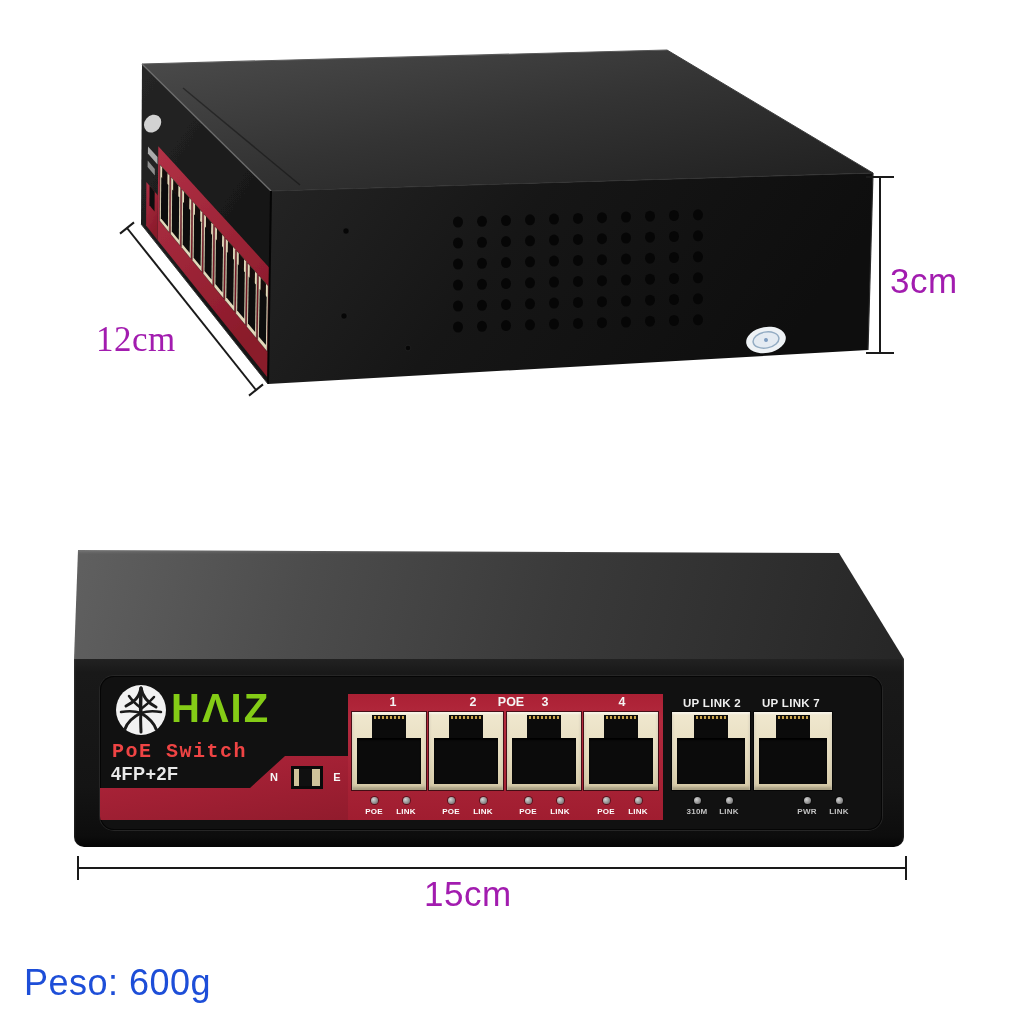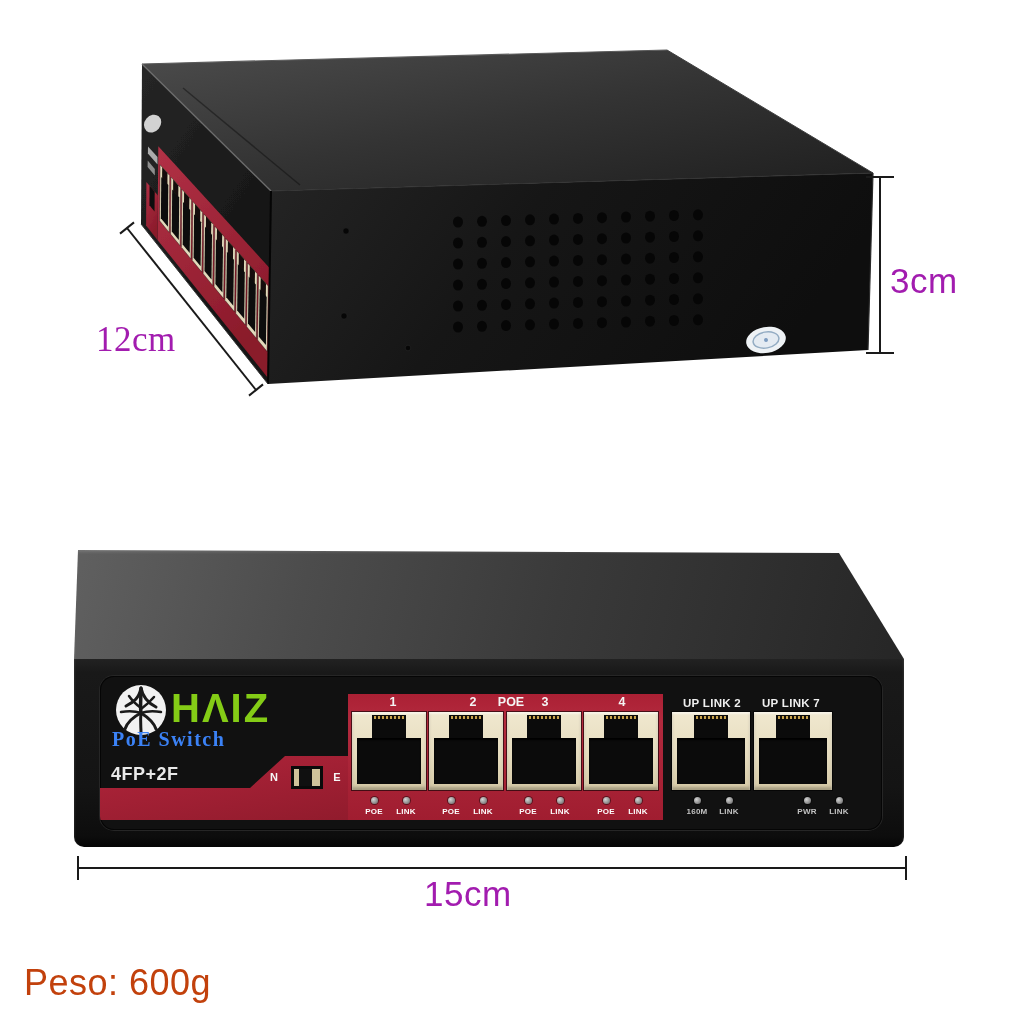--- a/index.html
+++ b/index.html
@@ -1,21 +1,21 @@
 <!DOCTYPE html>
 <html><head>
 <meta charset="utf-8">
 <style>
   html,body{margin:0;padding:0;background:#fff;}
   .stage{position:relative;width:1024px;height:1024px;background:#ffffff;overflow:hidden;
          font-family:"Liberation Sans",sans-serif;}
   #scene{position:absolute;left:0;top:0;}
 
   .dim-label{position:absolute;color:#a21caf;font-size:35px;letter-spacing:.5px;text-align:left;}
-  .weight-label{position:absolute;left:24px;top:962px;color:#c2410c;font-size:36px;letter-spacing:.5px;}
+  .weight-label{position:absolute;left:24px;top:962px;color:#1d4ed8;font-size:36px;letter-spacing:.5px;}
 
   
   .bd{position:absolute;left:74px;top:549px;width:830px;height:300px;}
   .bd-top{position:absolute;left:0;top:0;width:830px;height:110px;
           clip-path:polygon(4px 1px,765px 4px,830px 110px,0px 110px);
           background:linear-gradient(104deg,#606060 0%,#4c4c4c 28%,#3a3a3a 58%,#262626 100%);
           box-shadow:inset 0 3px 3px rgba(255,255,255,.14);}
   .bd-front{position:absolute;left:0;top:110px;width:830px;height:188px;border-radius:0 0 10px 10px;
           background:linear-gradient(180deg,#222 0%,#191919 7%,#141414 68%,#0d0d0d 94%,#050505 100%);
           box-shadow:inset 2px 0 2px -1px rgba(255,255,255,.09),inset -2px 0 2px -1px rgba(255,255,255,.09);}
@@ -24,22 +24,22 @@
 
   .red-left{position:absolute;left:0;top:0;width:248px;height:154px;
           clip-path:polygon(0px 112px,150px 112px,185px 80px,248px 80px,248px 144px,0px 144px);
           background:linear-gradient(170deg,#c23347 0%,#a82237 55%,#8e1a2b 100%);}
   .red-main{position:absolute;left:248px;top:18px;width:315px;height:126px;
           background:linear-gradient(180deg,#ab2034 0%,#b32a3e 22%,#a01d30 100%);}
 
   .logo-mark{position:absolute;left:15px;top:8px;width:52px;height:52px;}
   .brand{position:absolute;left:71px;top:6px;font-size:40px;font-weight:800;color:#84cc16;
          letter-spacing:2px;line-height:52px;}
-  .product{position:absolute;left:12px;top:52px;font-family:Liberation Serif, serif;
-         font-weight:700;font-size:20px;color:#3b82f6;letter-spacing:1.5px;}
+  .product{position:absolute;left:12px;top:64px;font-family:Liberation Mono, monospace;
+         font-weight:700;font-size:20px;color:#ef4444;letter-spacing:1.5px;}
   .model{position:absolute;left:11px;top:88px;font-size:18px;font-weight:700;color:#e9e9e9;letter-spacing:.5px;}
 
   .pnum{position:absolute;top:19px;transform:translateX(-50%);font-size:12.5px;font-weight:700;color:#f4f4f4;}
   .uplbl{position:absolute;top:21px;transform:translateX(-50%);font-size:11.5px;font-weight:700;
          color:#efefef;letter-spacing:.3px;white-space:nowrap;}
 
   .port{position:absolute;top:36px;height:78px;background:linear-gradient(180deg,#f0e8cf 0%,#e6dcbf 55%,#d6caa6 100%);
         box-shadow:0 0 0 1px rgba(0,0,0,.6),inset 0 2px 2px rgba(255,255,255,.55),inset 0 -3px 3px rgba(0,0,0,.22);}
   .cut-tab{position:absolute;top:3px;height:25px;background:#0b0b0b;}
   .cut-body{position:absolute;top:26px;height:46px;left:5px;right:5px;background:#0b0b0b;
@@ -354,21 +354,21 @@
               <span class="led-lbl">POE</span>
             </div>
           <div class="led-col">
               <div class="led-dot"></div>
               <span class="led-lbl">LINK</span>
             </div>
         </div>
         <div class="led-pair on-black" style="left:583px">
           <div class="led-col">
               <div class="led-dot"></div>
-              <span class="led-lbl">160M</span>
+              <span class="led-lbl">310M</span>
             </div>
           <div class="led-col">
               <div class="led-dot"></div>
               <span class="led-lbl">LINK</span>
             </div>
         </div>
         <div class="led-pair on-black" style="left:693px">
           <div class="led-col">
               <div class="led-dot"></div>
               <span class="led-lbl">PWR</span>

